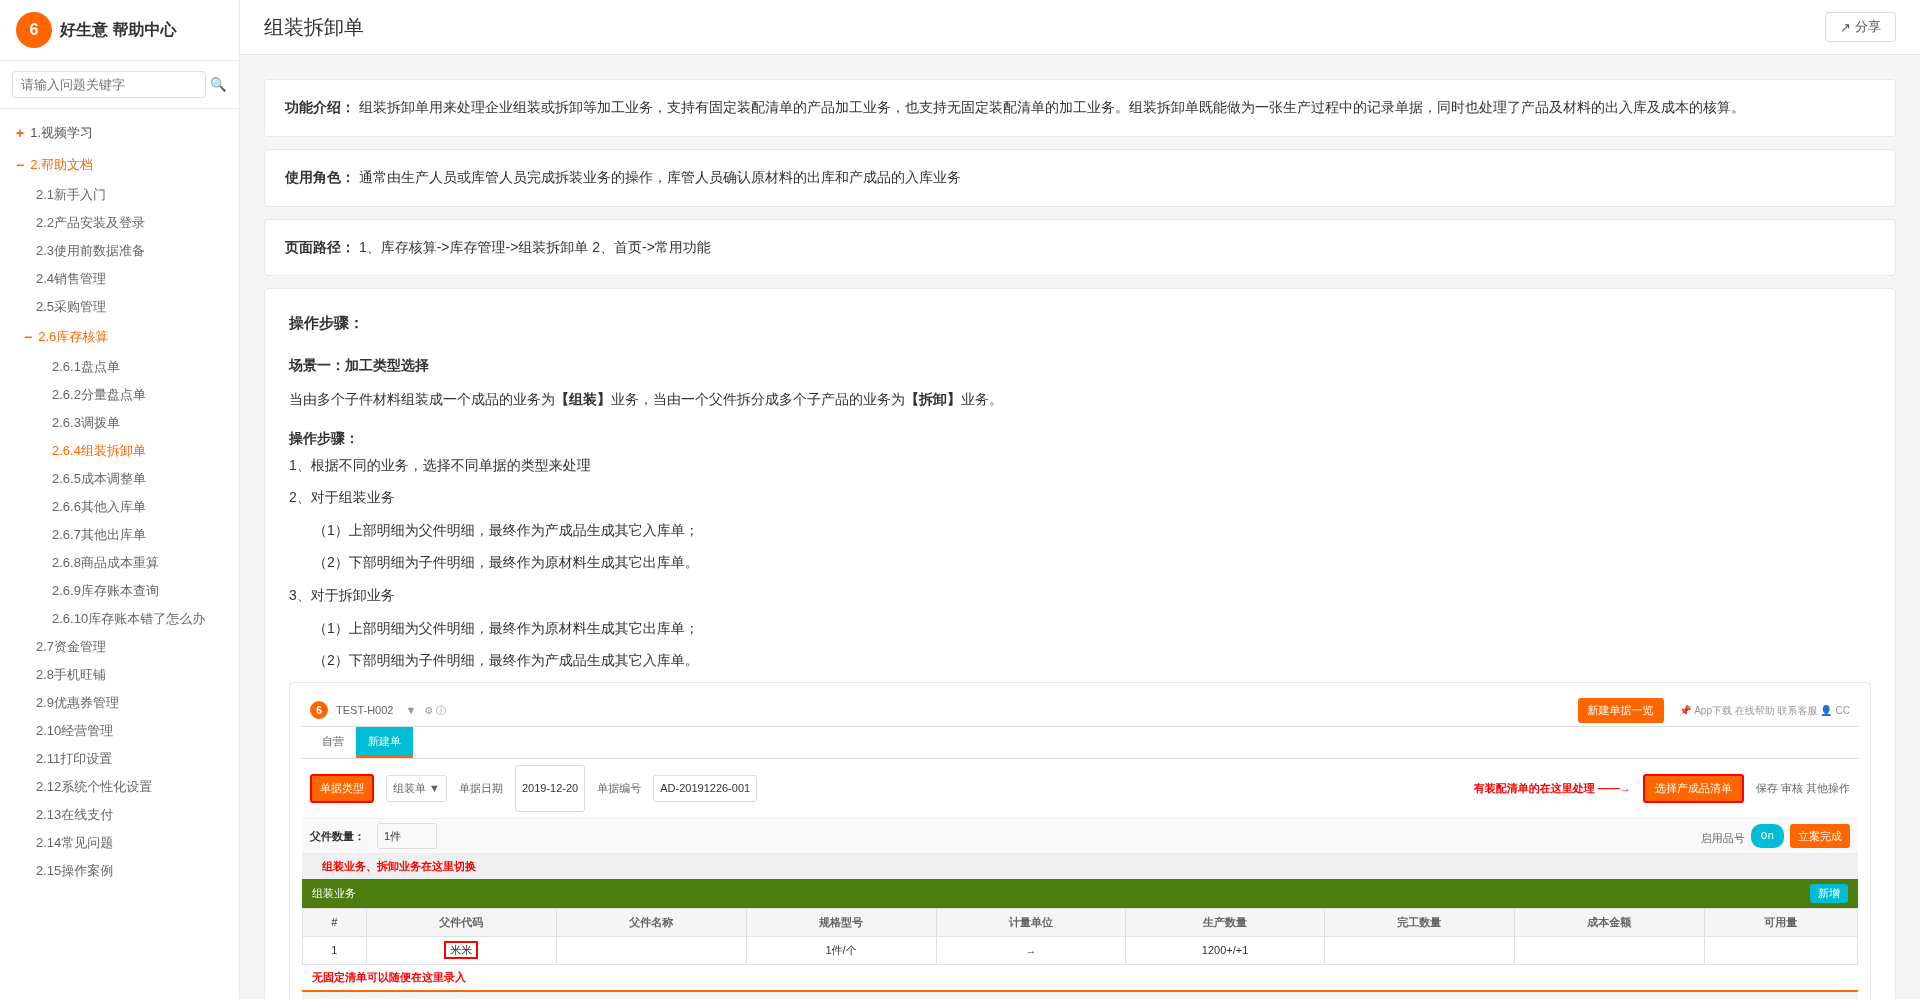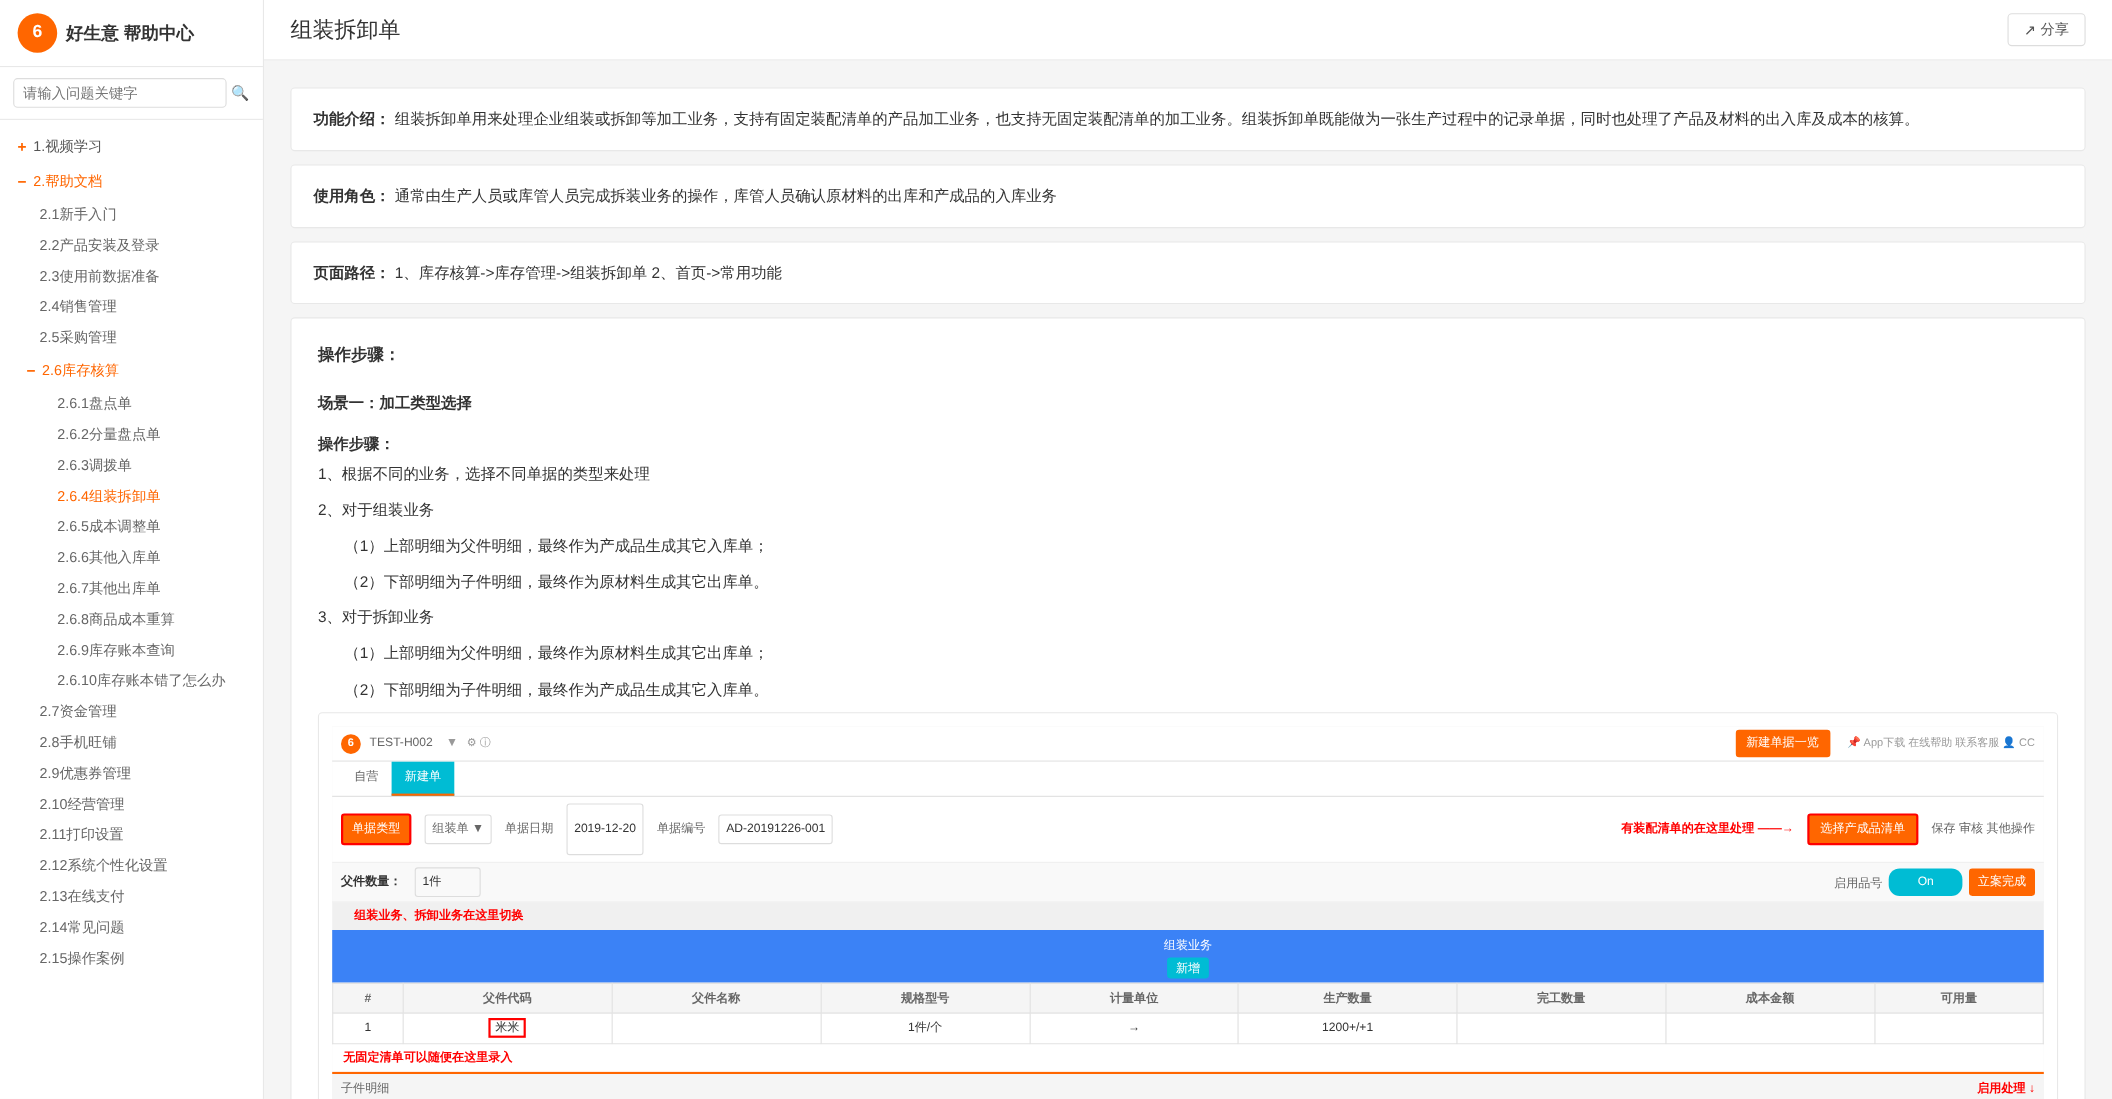--- a/index.html
+++ b/index.html
@@ -43,21 +43,21 @@
     .screenshot-container { background: #fff; border: 1px solid #e8e8e8; border-radius: 4px; padding: 12px; margin-top: 8px; }
 
     
     .app-screenshot { width: 100%; background: #f0f0f0; position: relative; font-size: 11px; }
     .app-tab { padding: 4px 12px; font-size: 11px; color: #666; border-bottom: 2px solid transparent; }
     .app-tab.active-tab { color: #ff6600; border-bottom: 2px solid #ff6600; }
     .app-table { width: 100%; border-collapse: collapse; font-size: 11px; }
     .app-table th { background: #f5f5f5; border: 1px solid #e0e0e0; padding: 3px 6px; text-align: center; color: #666; }
     .app-table td { border: 1px solid #e0e0e0; padding: 3px 6px; text-align: center; color: #333; }
 
-    .orange-section-bar { background: #3b82f6; color: #fff; padding: 4px 10px; font-size: 11px; display: flex; align-items: center; justify-content: space-between; flex-direction: column; }
+    .orange-section-bar { background: #4d7c0f; color: #fff; padding: 4px 10px; font-size: 11px; display: flex; align-items: center; justify-content: space-between; }
     .teal-btn { background: #00bcd4; color: #fff; border: none; padding: 2px 8px; font-size: 11px; border-radius: 3px; }
     .top-app-bar { background: #fff; display: flex; align-items: center; padding: 3px 8px; border-bottom: 1px solid #ddd; gap: 8px; font-size: 11px; }
     .logo-small { background: #ff6600; color: #fff; border-radius: 50%; width: 18px; height: 18px; display: inline-flex; align-items: center; justify-content: center; font-size: 10px; font-weight: bold; }
   </style>
 </head>
 <body>
 
 <div class="sidebar">
   <div class="sidebar-header">
     <div class="logo-circle">6</div>
@@ -186,20 +186,21 @@
 
     <div class="info-block">
       <span class="label">页面路径：</span>
       <span>1、库存核算-&gt;库存管理-&gt;组装拆卸单 2、首页-&gt;常用功能</span>
     </div>
 
     <div class="content-block">
       <div class="section-title">操作步骤：</div>
 
       <div class="sub-title">场景一：加工类型选择</div>
+      <p>当由多个子件材料组装成一个成品的业务为<span class="bold">【组装】</span>业务，当由一个父件拆分成多个子产品的业务为<span class="bold">【拆卸】</span>业务。</p>
 
       <div style="margin-top:12px;">
         <strong>操作步骤：</strong>
       </div>
       <p>1、根据不同的业务，选择不同单据的类型来处理</p>
       <p>2、对于组装业务</p>
       <p style="padding-left:24px;">（1）上部明细为父件明细，最终作为产成品生成其它入库单；</p>
       <p style="padding-left:24px;">（2）下部明细为子件明细，最终作为原材料生成其它出库单。</p>
       <p>3、对于拆卸业务</p>
       <p style="padding-left:24px;">（1）上部明细为父件明细，最终作为原材料生成其它出库单；</p>
@@ -240,21 +241,21 @@
               <div style="background:#ff6600; color:#fff; padding:2px 10px; border-radius:3px; font-size:11px; border:2px solid red;">选择产成品清单</div>
               <div style="font-size:11px; color:#666;">保存 审核 其他操作</div>
             </div>
 
             <div style="display:flex; align-items:center; padding:4px 8px; gap:12px; background:#f9f9f9; border-bottom:1px solid #eee; position:relative;">
               <span style="font-size:11px; color:#333; font-weight:bold;">父件数量：</span>
               <span style="font-size:11px; border:1px solid #ddd; padding:2px 6px; border-radius:3px; width:60px;">1件</span>
               <span style="flex:1;"></span>
               <div style="display:flex; align-items:flex-end; gap:6px;">
                 <span style="color:#666; font-size:11px;">启用品号</span>
-                <div style="background:#00bcd4; color:#fff; border-radius:10px; padding:2px 26px; font-size:11px;">On</div>
+                <div style="background:#00bcd4; color:#fff; border-radius:10px; padding:2px 10px; font-size:11px;font-family:Liberation Mono, monospace;">On</div>
                 <span style="background:#ff6600; color:#fff; padding:2px 8px; font-size:11px; border-radius:3px;">立案完成</span>
               </div>
             </div>
             <div style="color:red; font-size:11px; font-weight:bold; padding:2px 20px;">组装业务、拆卸业务在这里切换</div>
 
           </div>
 
           <div class="orange-section-bar">
             <span>组装业务</span>
             <button class="teal-btn">新增</button>

